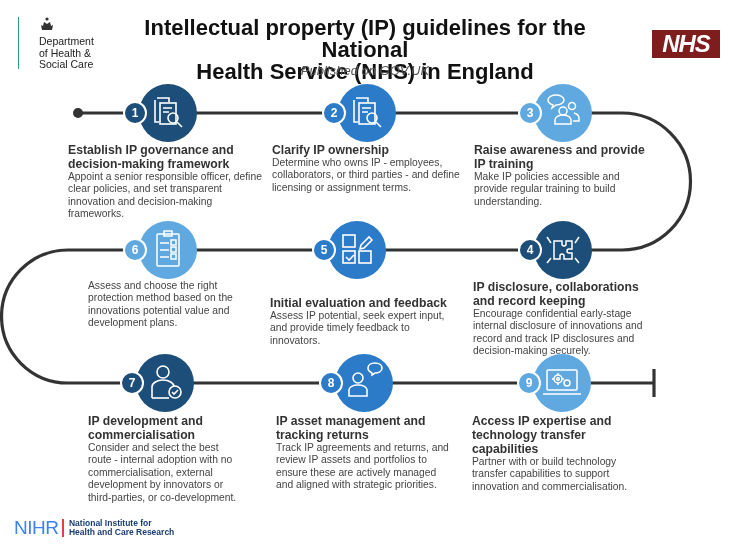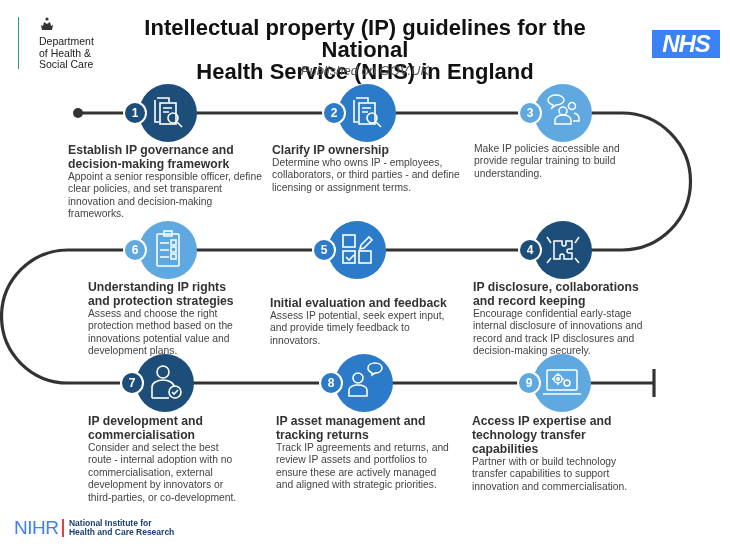--- a/index.html
+++ b/index.html
@@ -3,21 +3,21 @@
 <meta charset="utf-8">
 <style>
   html, body { margin:0; padding:0; background:#ffffff; }
   body { width:730px; height:548px; position:relative; overflow:hidden; font-family:"Liberation Sans", sans-serif; }
   .abs { position:absolute; }
   .dhsc { left:18px; top:17px; width:90px; height:52px; border-left:1.5px solid #2e9e84; padding-left:20px; }
   .dhsc .crest { width:16px; height:14px; margin-bottom:1px; }
   .dhsc .txt { font-size:10.5px; line-height:11.5px; color:#222; }
   .title { left:130px; top:17px; width:470px; text-align:center; font-weight:bold; font-size:22px; line-height:22px; color:#111; }
   .subtitle { left:130px; top:63px; width:470px; text-align:center; font-size:13px; color:#555;font-style:italic; }
-  .nhs { left:652px; top:30px; width:68px; height:28px; background:#3b82f6; color:#fff; font-weight:bold; font-style:italic; font-size:24px; line-height:28px; text-align:center; letter-spacing:-1px; }
+  .nhs { left:652px; top:30px; width:68px; height:28px; background:#7f1d1d; color:#fff; font-weight:bold; font-style:italic; font-size:24px; line-height:28px; text-align:center; letter-spacing:-1px; }
   svg.path { position:absolute; left:0; top:0; }
   .step { position:absolute; width:200px; text-align:left; color:#444; }
   .step .h { font-weight:bold; font-size:12.2px; line-height:14px; color:#333; }
   .step .d { font-size:10.3px; line-height:12.4px; color:#444; }
   .circle { position:absolute; width:58px; height:58px; border-radius:50%; }
   .badge { position:absolute; width:20px; height:20px; border-radius:50%; border:2px solid #fff; color:#fff; font-weight:bold; font-size:12px; line-height:20px; text-align:center; }
   .icon { position:absolute; left:0; top:0; width:58px; height:58px; }
   .nihr { left:14px; top:517px; }
   .nihr .mark { font-weight:normal; font-size:19px; color:#3b82f6; letter-spacing:-0.5px; display:inline-block; vertical-align:middle; }
   .nihr .bar { display:inline-block; width:1.5px; height:18px; background:#e63b4a; vertical-align:middle; margin:0 5px 0 4px; }
@@ -168,32 +168,32 @@
 
 <div class="step" style="left:68px;top:143px;width:200px">
   <div class="h">Establish IP governance and decision-making framework</div>
   <div class="d">Appoint a senior responsible officer, define clear policies, and set transparent innovation and decision-making frameworks.</div>
 </div>
 <div class="step" style="left:272px;top:143px;width:190px">
   <div class="h">Clarify IP ownership</div>
   <div class="d">Determine who owns IP - employees, collaborators, or third parties - and define licensing or assignment terms.</div>
 </div>
 <div class="step" style="left:474px;top:143px;width:180px">
+  <div class="h">Raise awareness and provide IP training</div>
   <div class="d">Make IP policies accessible and provide regular training to build understanding.</div>
 </div>
 <div class="step" style="left:473px;top:280px;width:180px">
   <div class="h">IP disclosure, collaborations and record keeping</div>
   <div class="d">Encourage confidential early-stage internal disclosure of innovations and record and track IP disclosures and decision-making securely.</div>
 </div>
 <div class="step" style="left:270px;top:296px;width:185px">
   <div class="h">Initial evaluation and feedback</div>
   <div class="d">Assess IP potential, seek expert input, and provide timely feedback to innovators.</div>
 </div>
 <div class="step" style="left:88px;top:280px;width:160px">
-  <div class="h">Understanding IP rights and protection strategies</div>
   <div class="d">Assess and choose the right protection method based on the innovations potential value and development plans.</div>
 </div>
 <div class="step" style="left:88px;top:414px;width:155px">
   <div class="h">IP development and commercialisation</div>
   <div class="d">Consider and select the best route - internal adoption with no commercialisation, external development by innovators or third-parties, or co-development.</div>
 </div>
 <div class="step" style="left:276px;top:414px;width:176px">
   <div class="h">IP asset management and tracking returns</div>
   <div class="d">Track IP agreements and returns, and review IP assets and portfolios to ensure these are actively managed and aligned with strategic priorities.</div>
 </div>

